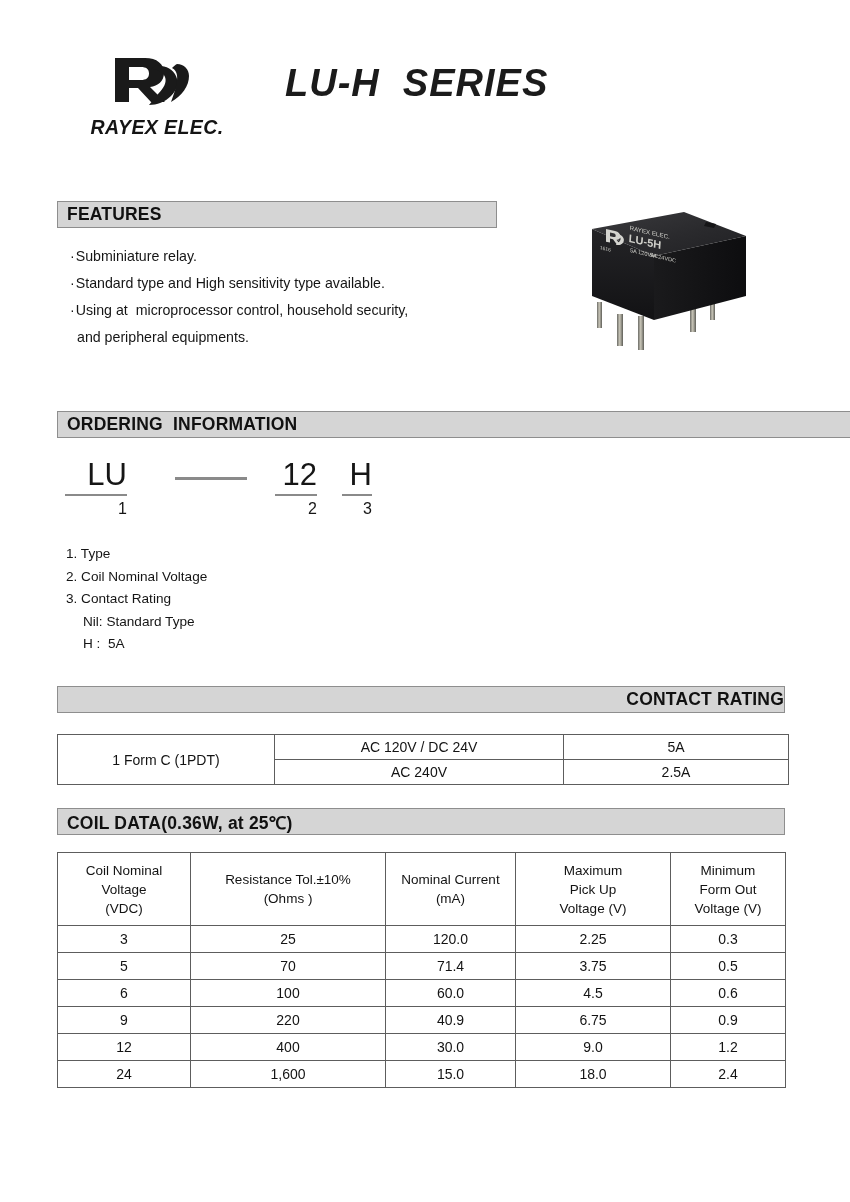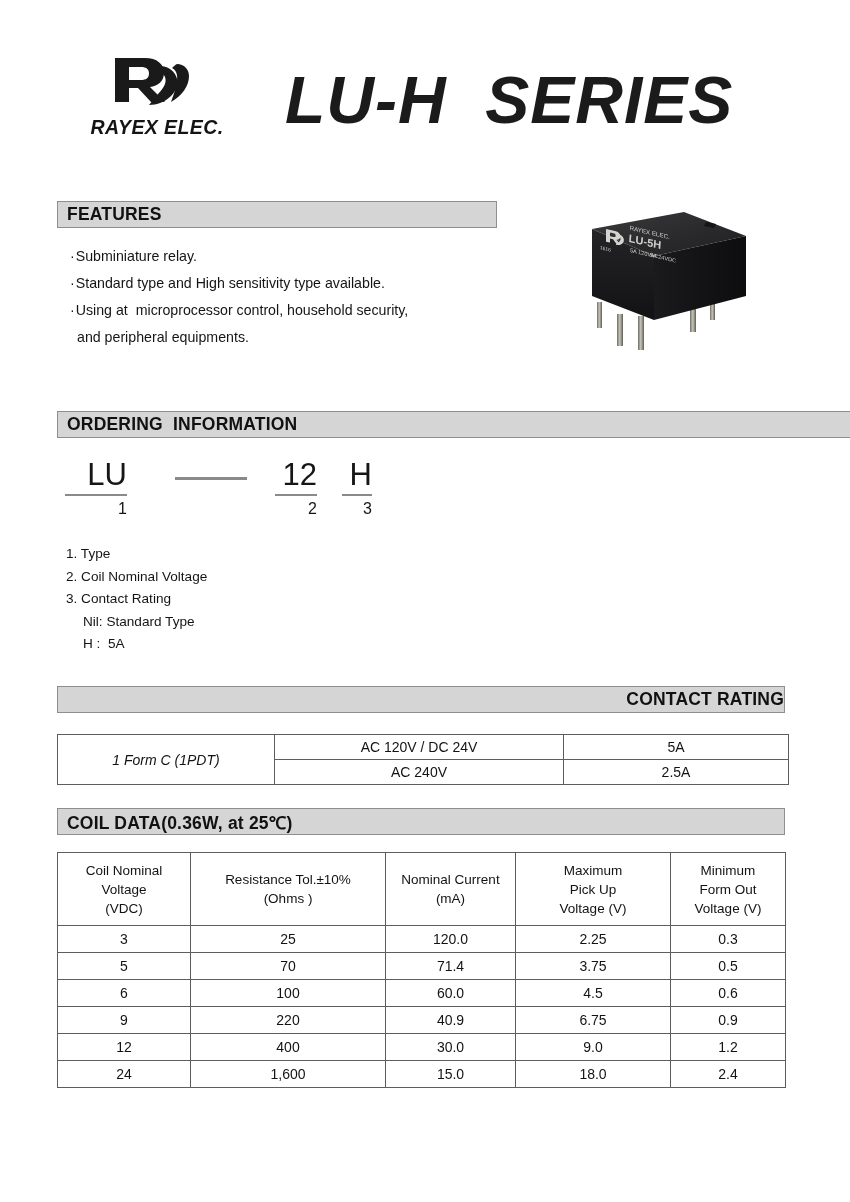--- a/index.html
+++ b/index.html
@@ -44,21 +44,21 @@
     color: #141414;
     margin-top: 2px;
   }
   .series-title {
     position: absolute;
     left: 285px;
     top: 62px;
     font-family: "Liberation Sans", sans-serif;
     font-weight: bold;
     font-style: italic;
-    font-size: 66px;
+    font-size: 38px;
     letter-spacing: 1px;
     color: #1b1b1b;
     white-space: pre;
   }
 
   
   .section-bar {
     position: absolute;
     height: 27px;
     background: #d5d5d5;
@@ -171,21 +171,21 @@
   }
   .contact-table td {
     border: 1px solid #5d5d5d;
     font-size: 14px;
     color: #131313;
     text-align: center;
     height: 24px;
     padding: 0;
     white-space: pre;
   }
-  .contact-table td.form-cell { width: 216px; font-style: italic; }
+  .contact-table td.form-cell { width: 216px; }
   .contact-table td.volt-cell { width: 288px; }
   .contact-table td.amp-cell  { width: 224px; }
   .contact-table tr.r2 td { border-top: 1px solid #9a9a9a; }
 
   
   #coil-bar { left: 57px; top: 808px; width: 728px; }
   .coil-table {
     position: absolute;
     left: 57px;
     top: 852px;

